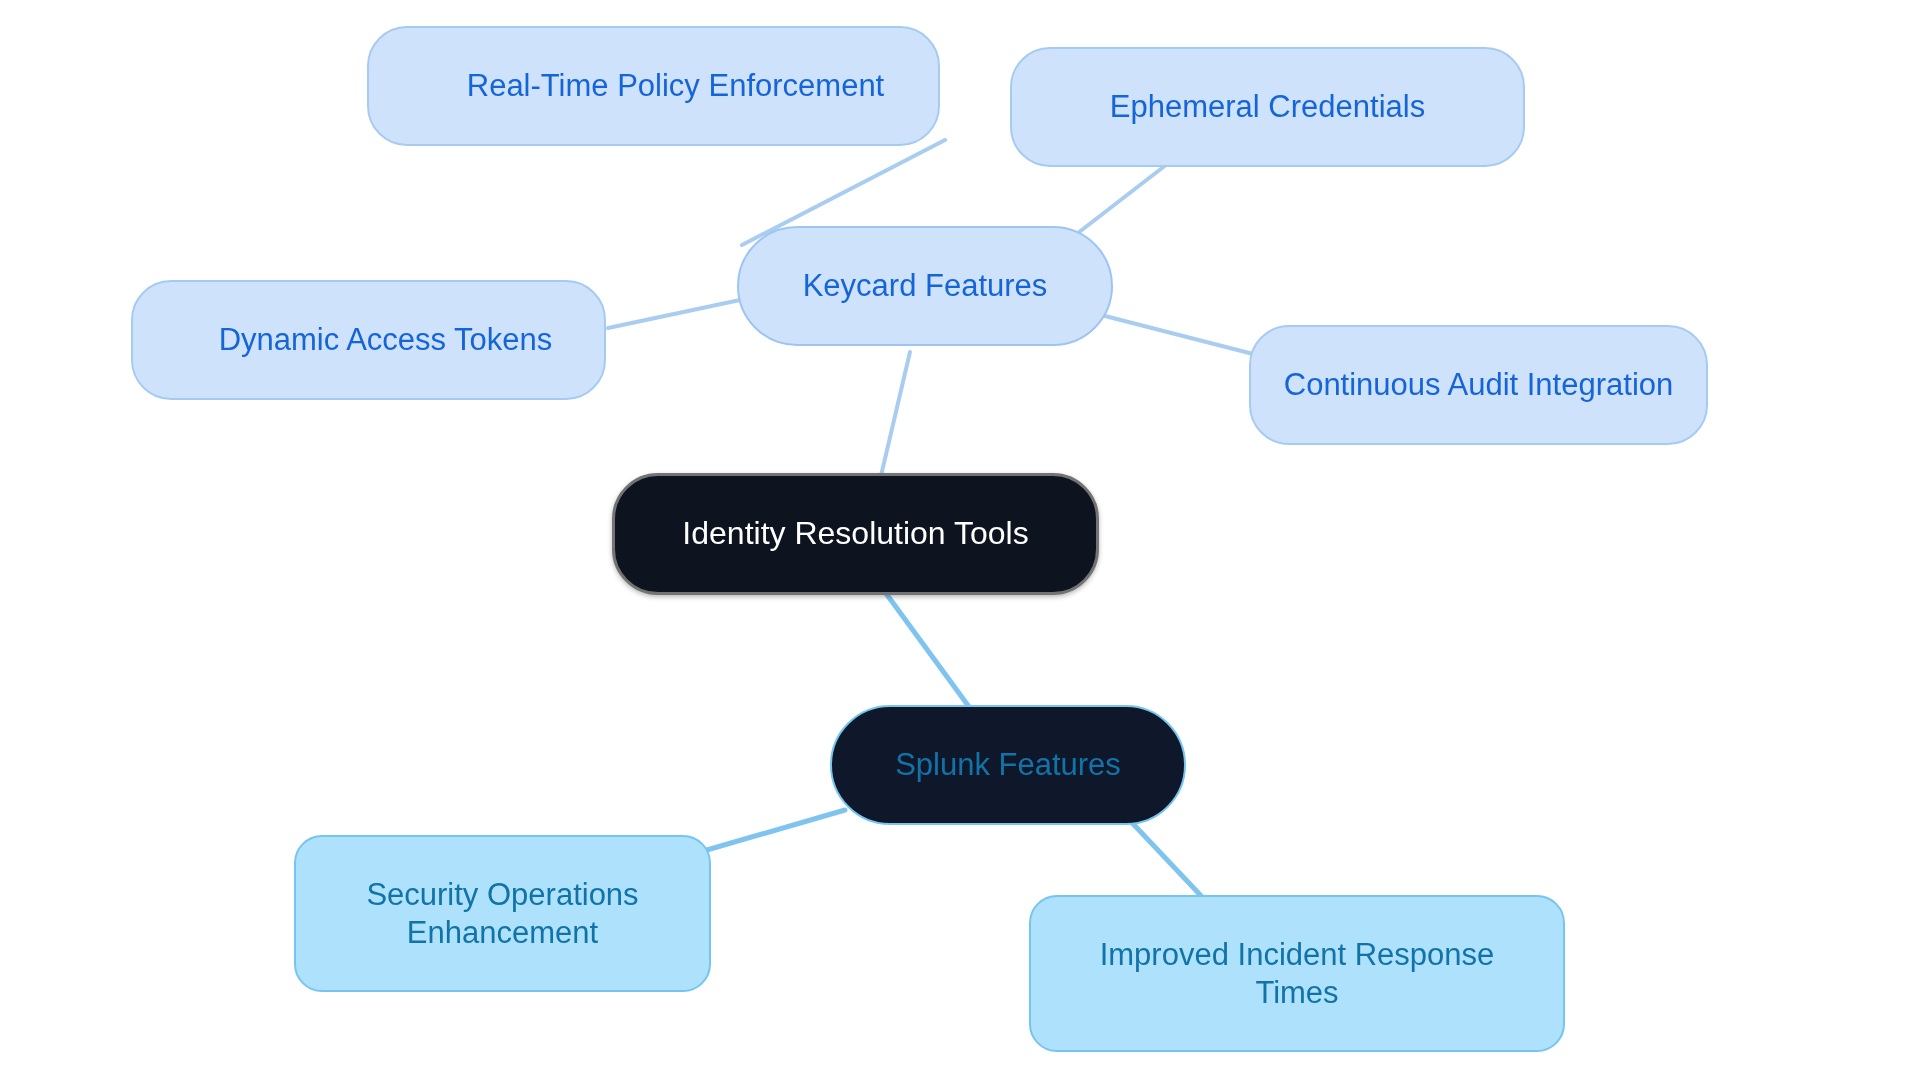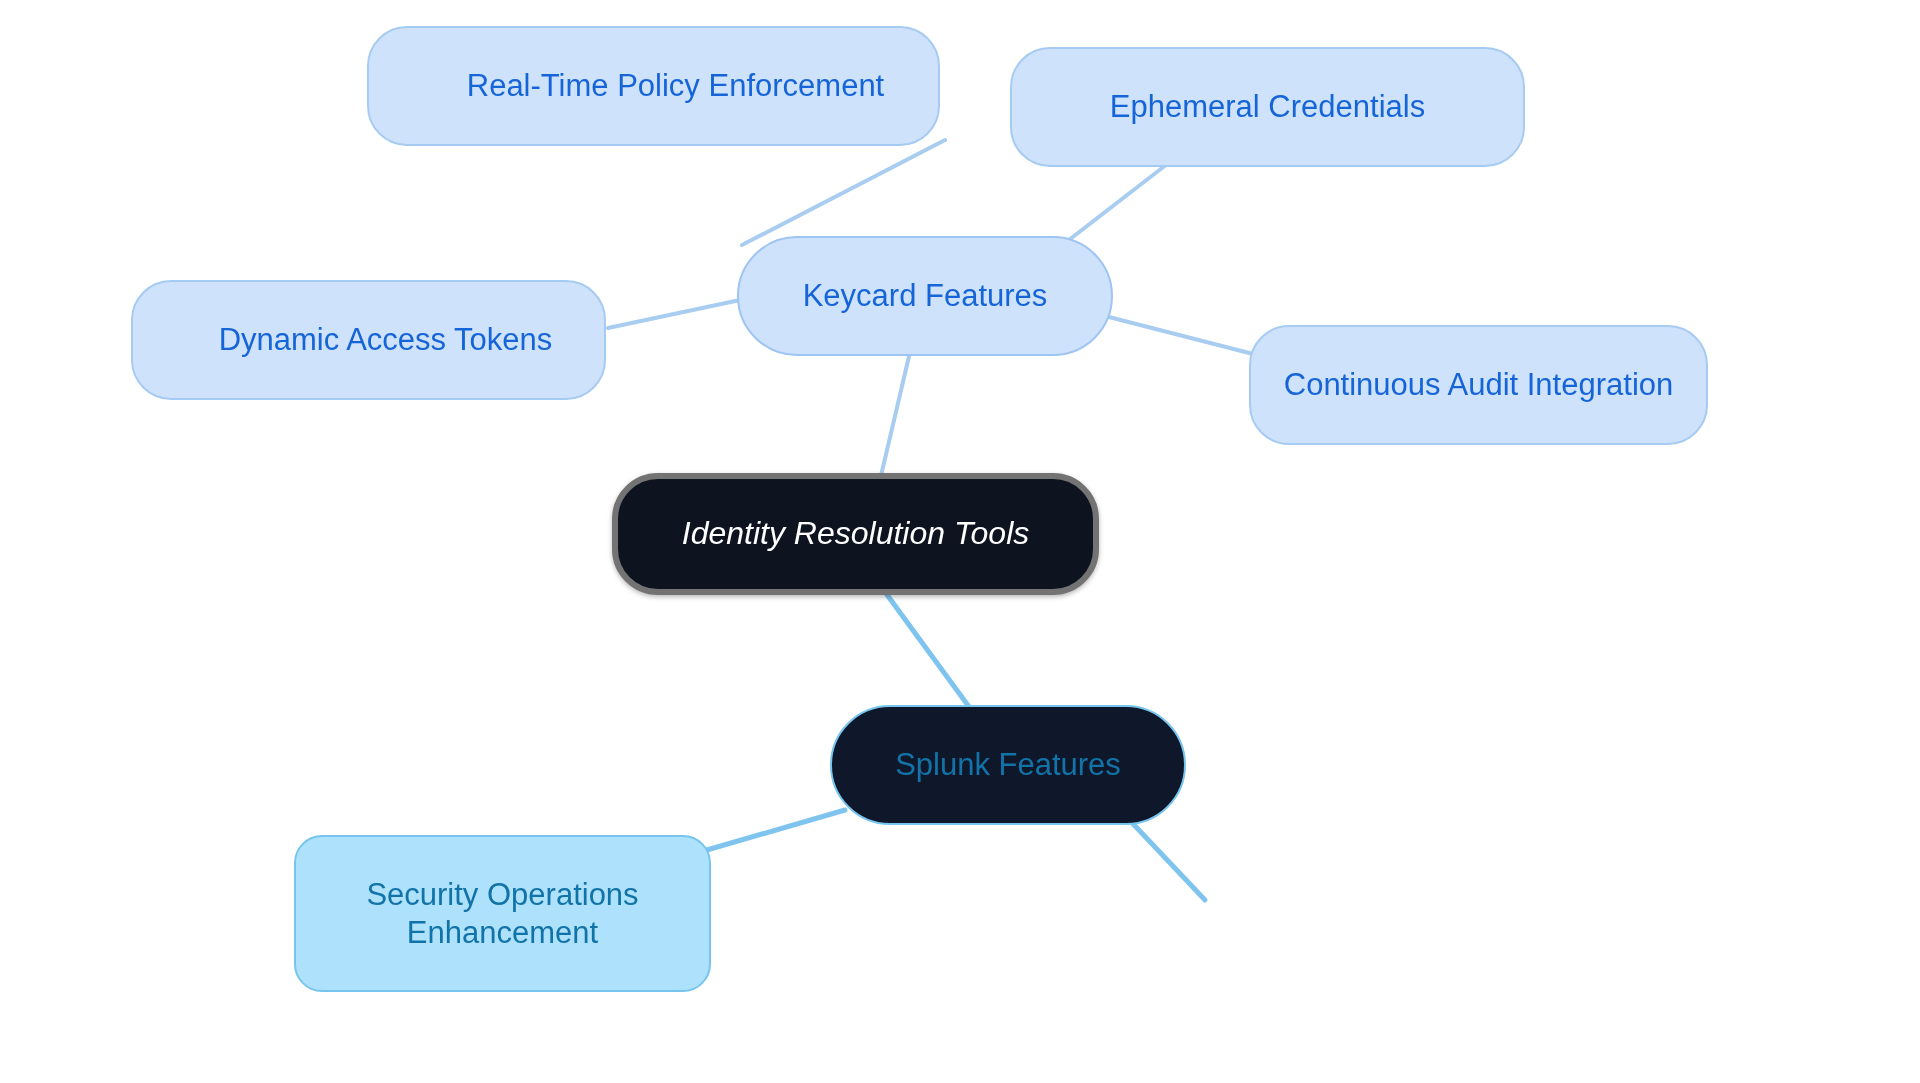--- a/index.html
+++ b/index.html
@@ -33,25 +33,24 @@
     align-items: center;
     justify-content: center;
     text-align: center;
     line-height: 1.22;
     white-space: pre-line;
     user-select: none;
   }
   .node-root {
     background: #0d1420;
     color: #ffffff;
-    border: 6px solid #737373;
+    border: 3px solid #737373;
     border-radius: 46px;
     font-size: 32px;
     box-shadow: 0 2px 5px rgba(0,0,0,0.28);
-    font-style: italic;
   }
   .node-branch-a {
     background: #cfe2fb;
     color: #1565d8;
     border: 2px solid #9ec5f2;
     border-radius: 62px;
     font-size: 31px;
   }
   .node-leaf-a {
     background: #cfe2fb;
@@ -90,21 +89,21 @@
 
     <line x1="885" y1="592" x2="975" y2="715" stroke="#7fc4ef" stroke-width="5" stroke-linecap="round"></line>
     <line x1="845" y1="810" x2="700" y2="852" stroke="#7fc4ef" stroke-width="5" stroke-linecap="round"></line>
     <line x1="1120" y1="810" x2="1205" y2="900" stroke="#7fc4ef" stroke-width="5" stroke-linecap="round"></line>
   </svg>
 
   <div class="node node-root" style="left:612px; top:473px; width:487px; height:122px;">
     <span>Identity Resolution Tools</span>
   </div>
 
-  <div class="node node-branch-a" style="left:737px; top:236px; width:376px; height:120px;">
+  <div class="node node-branch-a" style="left:737px; top:226px; width:376px; height:120px;">
     <span>Keycard Features</span>
   </div>
 
   <div class="node node-leaf-a" style="left:367px; top:26px; width:573px; height:120px;padding-left:44px;">
     <span>Real-Time Policy Enforcement</span>
   </div>
 
   <div class="node node-leaf-a" style="left:1010px; top:47px; width:515px; height:120px;">
     <span>Ephemeral Credentials</span>
   </div>
@@ -119,14 +118,18 @@
 
   <div class="node node-branch-b" style="left:830px; top:705px; width:356px; height:120px;">
     <span>Splunk Features</span>
   </div>
 
   <div class="node node-leaf-b" style="left:294px; top:835px; width:417px; height:157px;">
     <span>Security Operations
 Enhancement</span>
   </div>
 
+  <div class="node node-leaf-b" style="left:1029px; top:895px; width:536px; height:157px;">
+    <span>Improved Incident Response
+Times</span>
+  </div>
 
 </div>
 
 </body></html>

